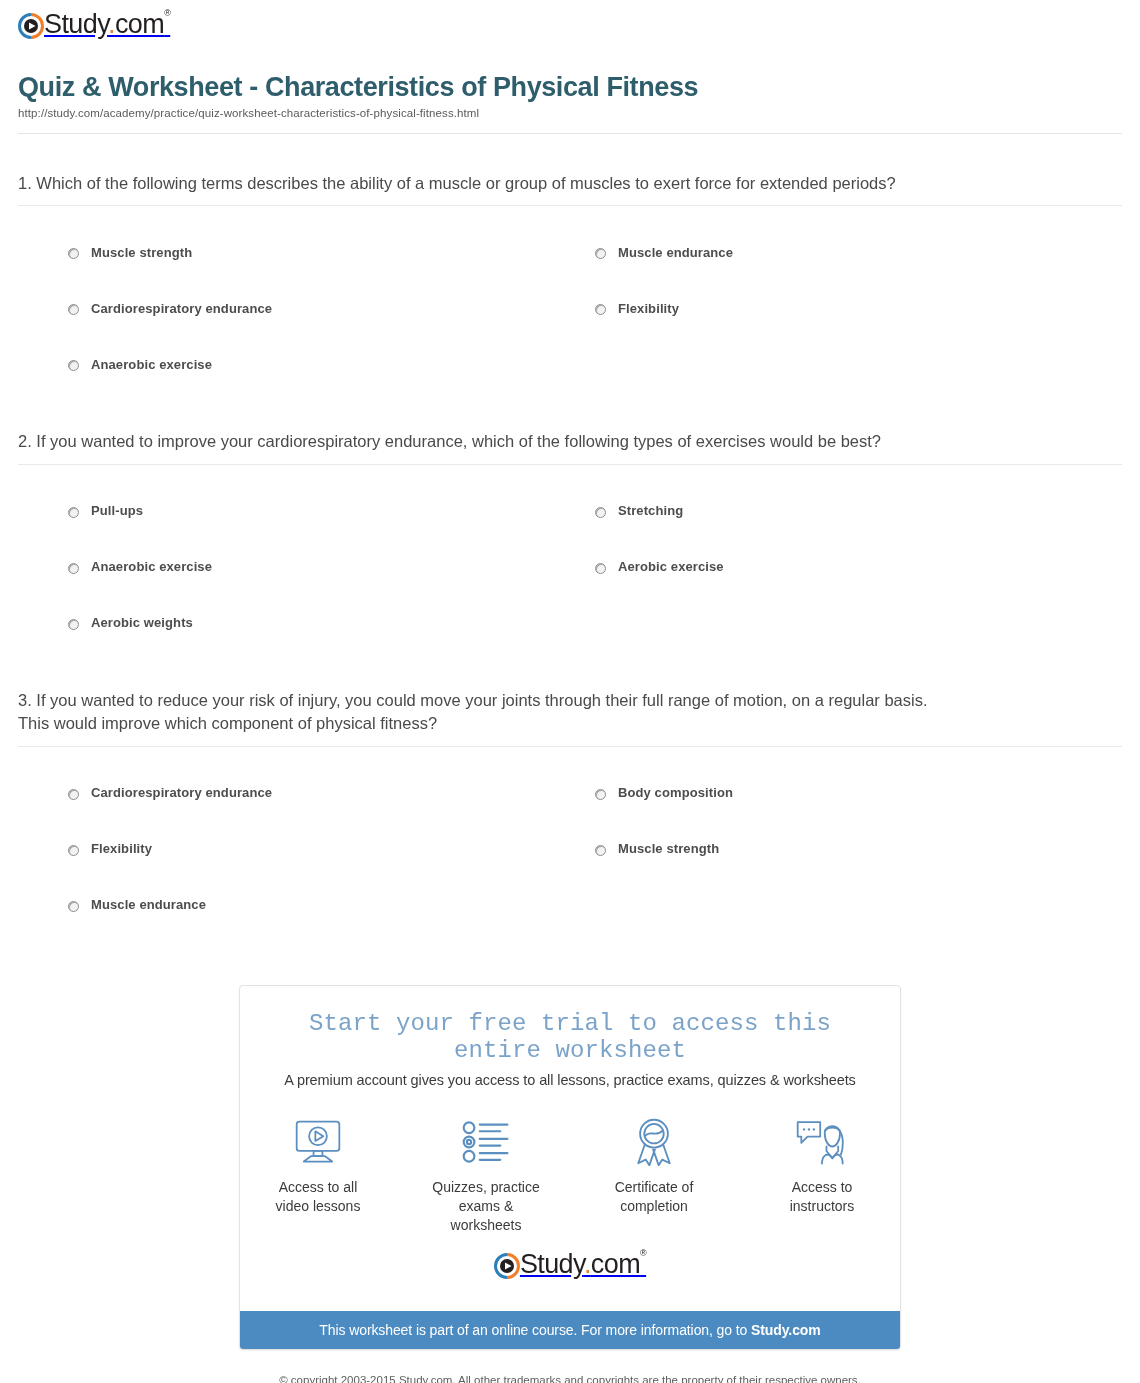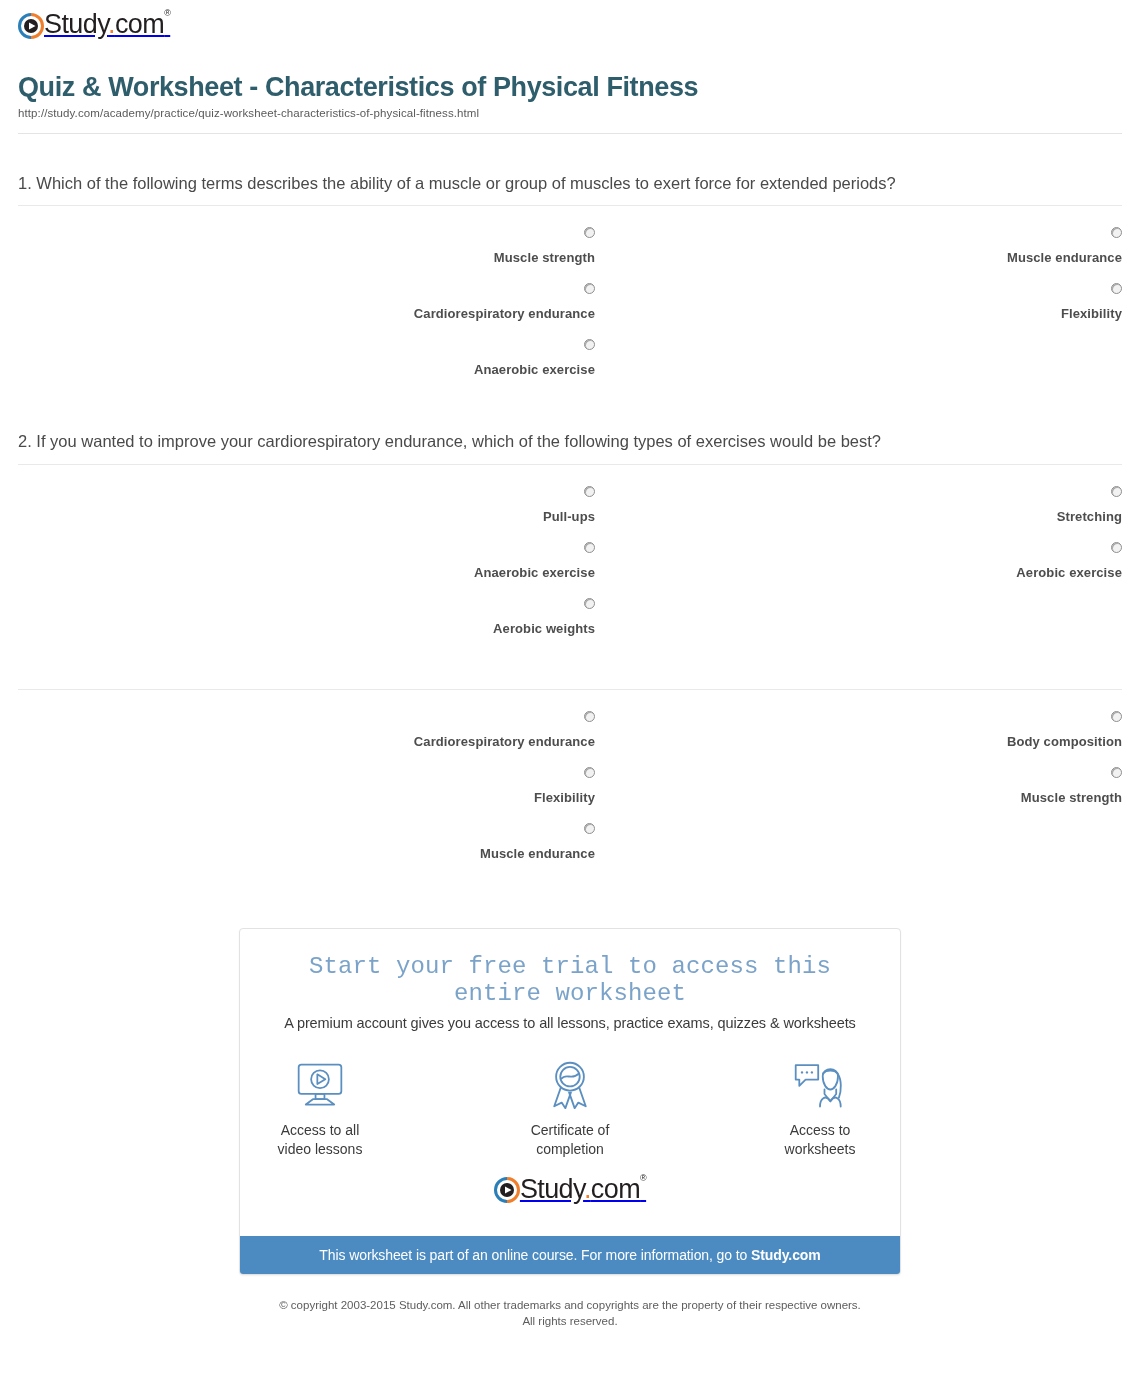--- a/index.html
+++ b/index.html
@@ -101,24 +101,23 @@
     margin: 0 0 0 0;
   }
   .options {
     display: flex;
     flex-wrap: wrap;
     padding: 18px 0 0 50px;
   }
   .option {
     width: 50%;
     display: flex;
-    align-items: flex-end;
+    align-items: center;
     gap: 12px;
     height: 56px;
-    flex-direction: column;
   }
   .radio {
     width: 11px;
     height: 11px;
     border-radius: 50%;
     border: 1px solid #8f8f8f;
     background: #f2f2f2;
     box-shadow: inset 1px 1px 0 rgba(0,0,0,0.30);
     flex: 0 0 auto;
     margin-top: 3px;
@@ -286,20 +285,21 @@
           <span class="option-label">Aerobic exercise</span>
         </label>
         <label class="option">
           <span class="radio"></span>
           <span class="option-label">Aerobic weights</span>
         </label>
       </div>
     </div>
 
     <div class="question-block">
+      <p class="question-text">3. If you wanted to reduce your risk of injury, you could move your joints through their full range of motion, on a regular basis. This would improve which component of physical fitness?</p>
       <hr class="question-rule">
       <div class="options">
         <label class="option">
           <span class="radio"></span>
           <span class="option-label">Cardiorespiratory endurance</span>
         </label>
         <label class="option">
           <span class="radio"></span>
           <span class="option-label">Body composition</span>
         </label>
@@ -336,20 +336,38 @@
                 <circle cx="30" cy="20.5" r="10"></circle>
                 <polygon points="27,15 36,20.5 27,26" fill="none"></polygon>
                 <rect x="25" y="37" width="10" height="6"></rect>
                 <path d="M14 49 L22 43 L38 43 L46 49 Z"></path>
               </svg>
             </div>
             <div class="feature-label">Access to all
 video lessons</div>
           </div>
 
+          <div class="feature">
+            <div class="feature-icon">
+              <svg width="50" height="48" viewBox="0 0 56 48" fill="none" stroke="#5b8fc0" stroke-width="2.4" stroke-linecap="round" aria-hidden="true">
+                <circle cx="9" cy="8" r="6"></circle>
+                <line x1="21" y1="4.5" x2="52" y2="4.5"></line>
+                <line x1="21" y1="12" x2="44" y2="12"></line>
+                <circle cx="9" cy="24" r="6"></circle>
+                <circle cx="9" cy="24" r="2.4"></circle>
+                <line x1="21" y1="20.5" x2="52" y2="20.5"></line>
+                <line x1="21" y1="28" x2="44" y2="28"></line>
+                <circle cx="9" cy="40" r="6"></circle>
+                <line x1="21" y1="36.5" x2="52" y2="36.5"></line>
+                <line x1="21" y1="44" x2="44" y2="44"></line>
+              </svg>
+            </div>
+            <div class="feature-label">Quizzes, practice
+exams &amp; worksheets</div>
+          </div>
 
           <div class="feature">
             <div class="feature-icon">
               <svg width="46" height="50" viewBox="0 0 48 54" fill="none" stroke="#5b8fc0" stroke-width="2" stroke-linecap="round" stroke-linejoin="round" aria-hidden="true">
                 <circle cx="24" cy="18" r="15"></circle>
                 <circle cx="24" cy="18" r="10.5"></circle>
                 <path d="M15 20 C19 14, 27 22, 33 15"></path>
                 <path d="M14 30 L7 50 L15 46 L19 52 L25 35"></path>
                 <path d="M34 30 L41 50 L33 46 L29 52 L23 35"></path>
               </svg>
@@ -366,21 +384,21 @@
                 <circle cx="15.5" cy="12" r="1.3" fill="#5b8fc0" stroke="none"></circle>
                 <circle cx="21" cy="12" r="1.3" fill="#5b8fc0" stroke="none"></circle>
                 <path d="M33 16 C33 6, 50 6, 50 16 C50 26, 45 31, 41.5 31 C38 31, 33 26, 33 16 Z"></path>
                 <path d="M33.5 13 C37 9, 46 9, 49.5 13"></path>
                 <path d="M50 14 C54 20, 54 32, 51 40"></path>
                 <path d="M35 31 L35 36 L41.5 44 L48 36 L48 31"></path>
                 <path d="M30 50 C30 41, 36 36, 41.5 44 C47 36, 53 41, 53 50"></path>
               </svg>
             </div>
             <div class="feature-label">Access to
-worksheets</div>
+instructors</div>
           </div>
 
         </div>
 
         <div class="promo-logo-row">
           <a class="logo" href="#">
             <span class="logo-mark">
               <svg viewBox="0 0 52 52" width="26" height="26" aria-hidden="true">
                 <path d="M26 3 A23 23 0 0 1 26 49" fill="none" stroke="#f07f2d" stroke-width="6"></path>
                 <path d="M26 49 A23 23 0 0 1 26 3" fill="none" stroke="#2a7fb8" stroke-width="6"></path>

